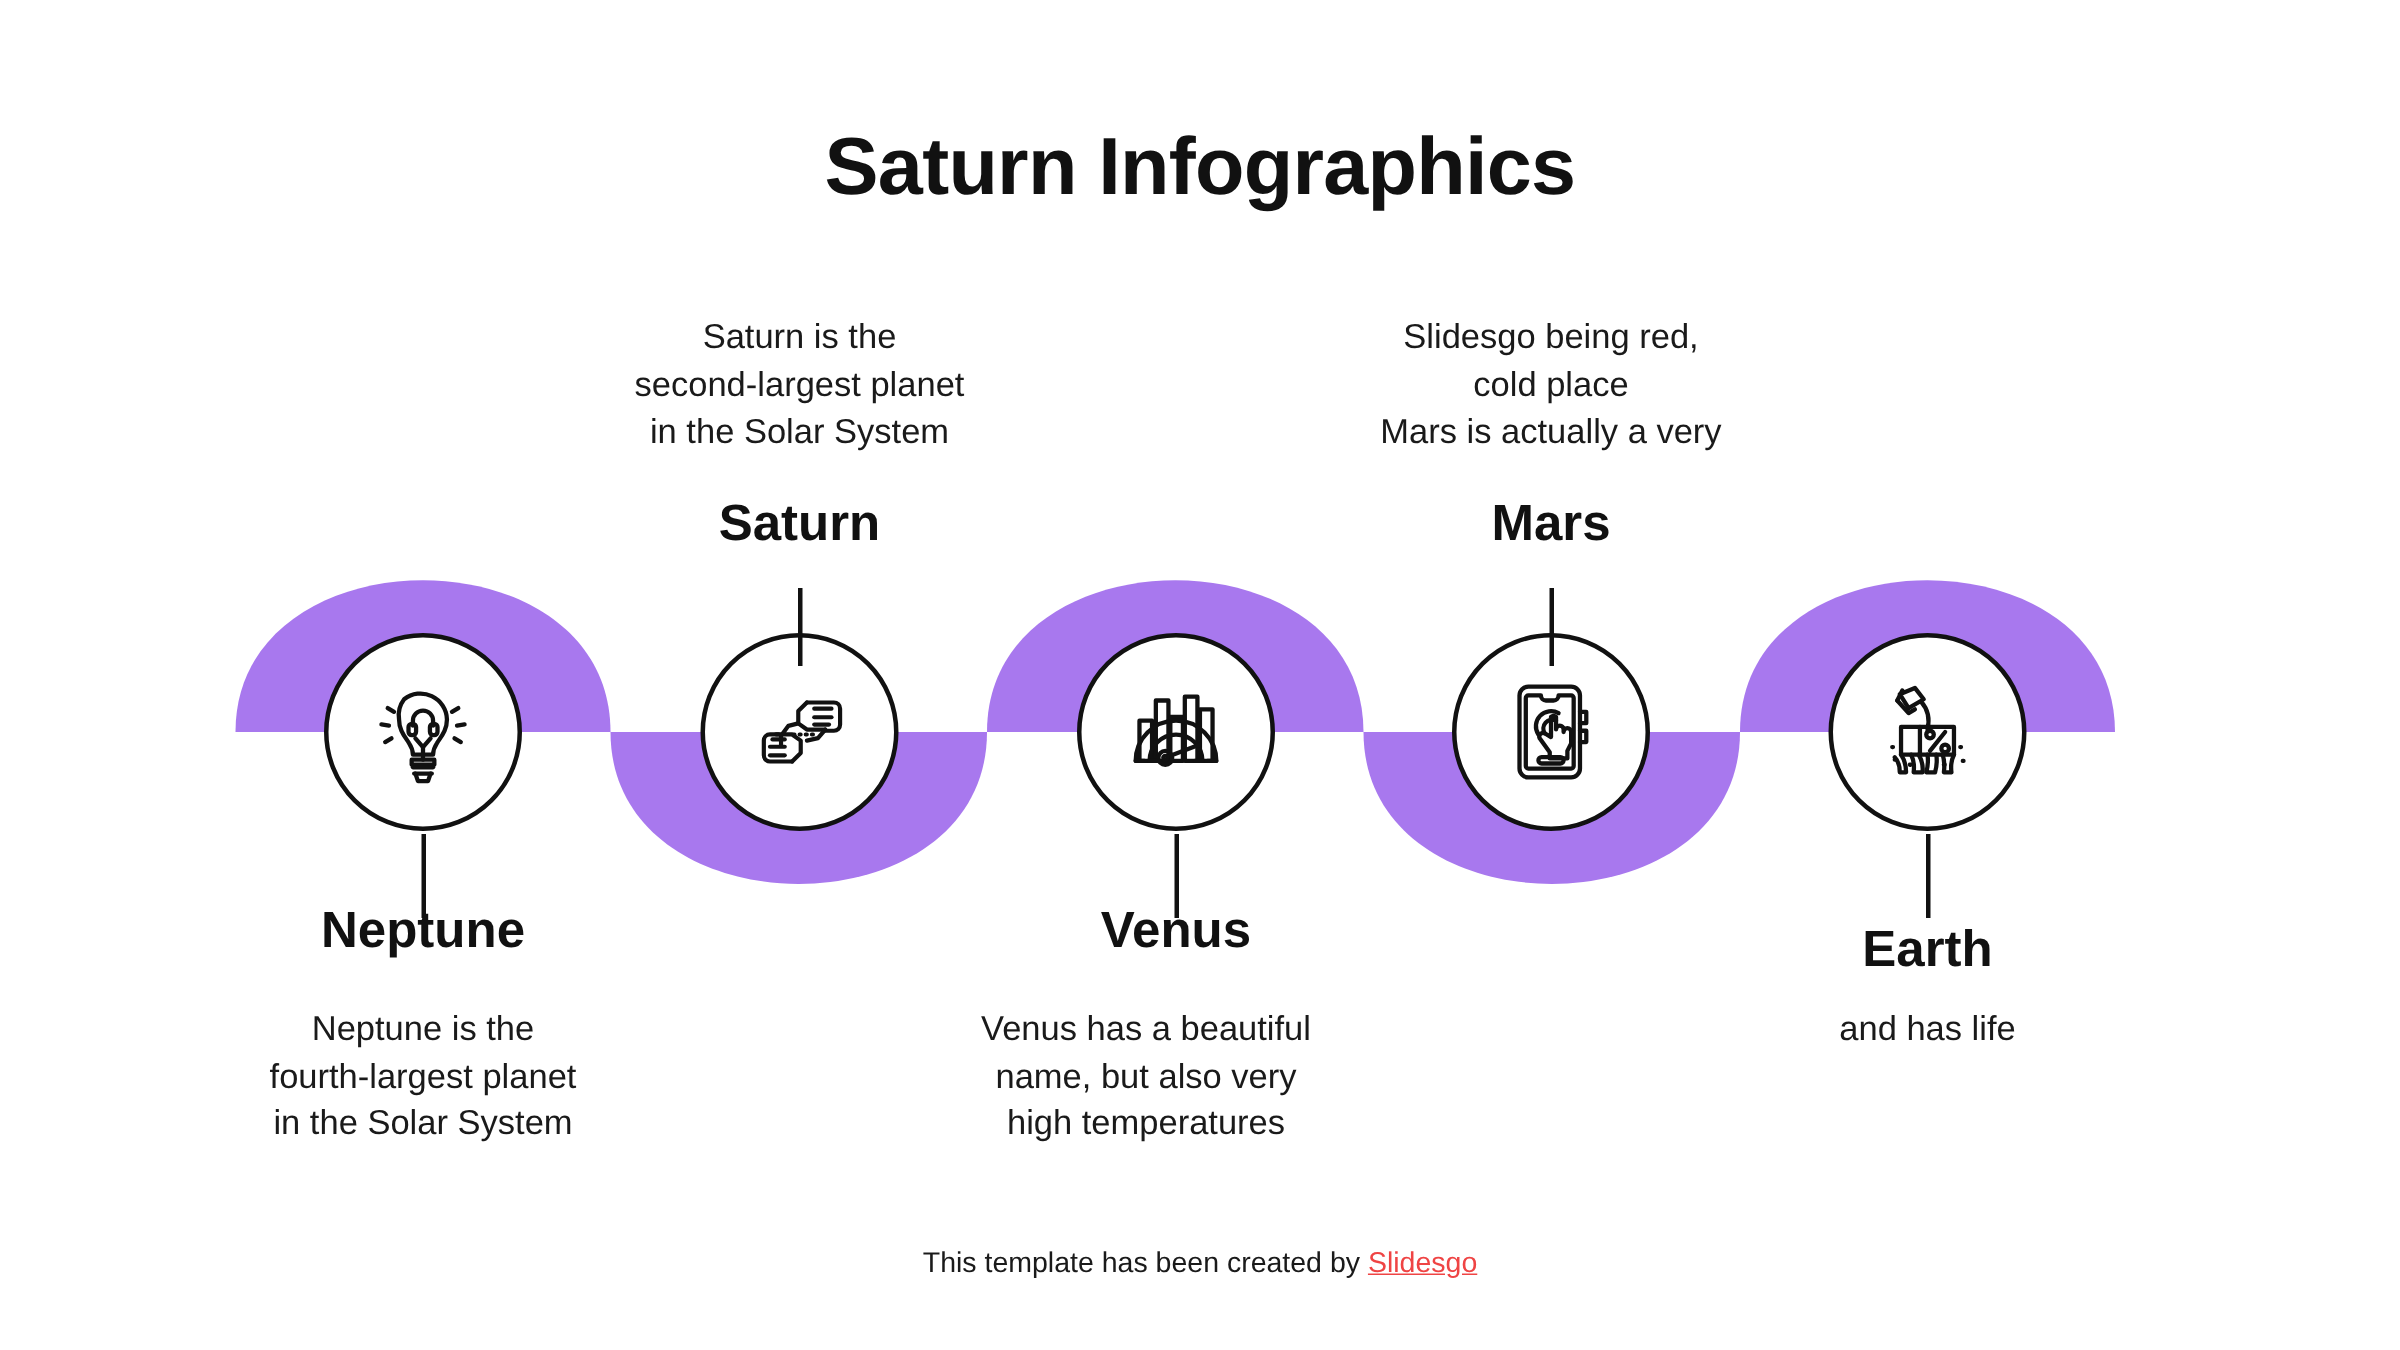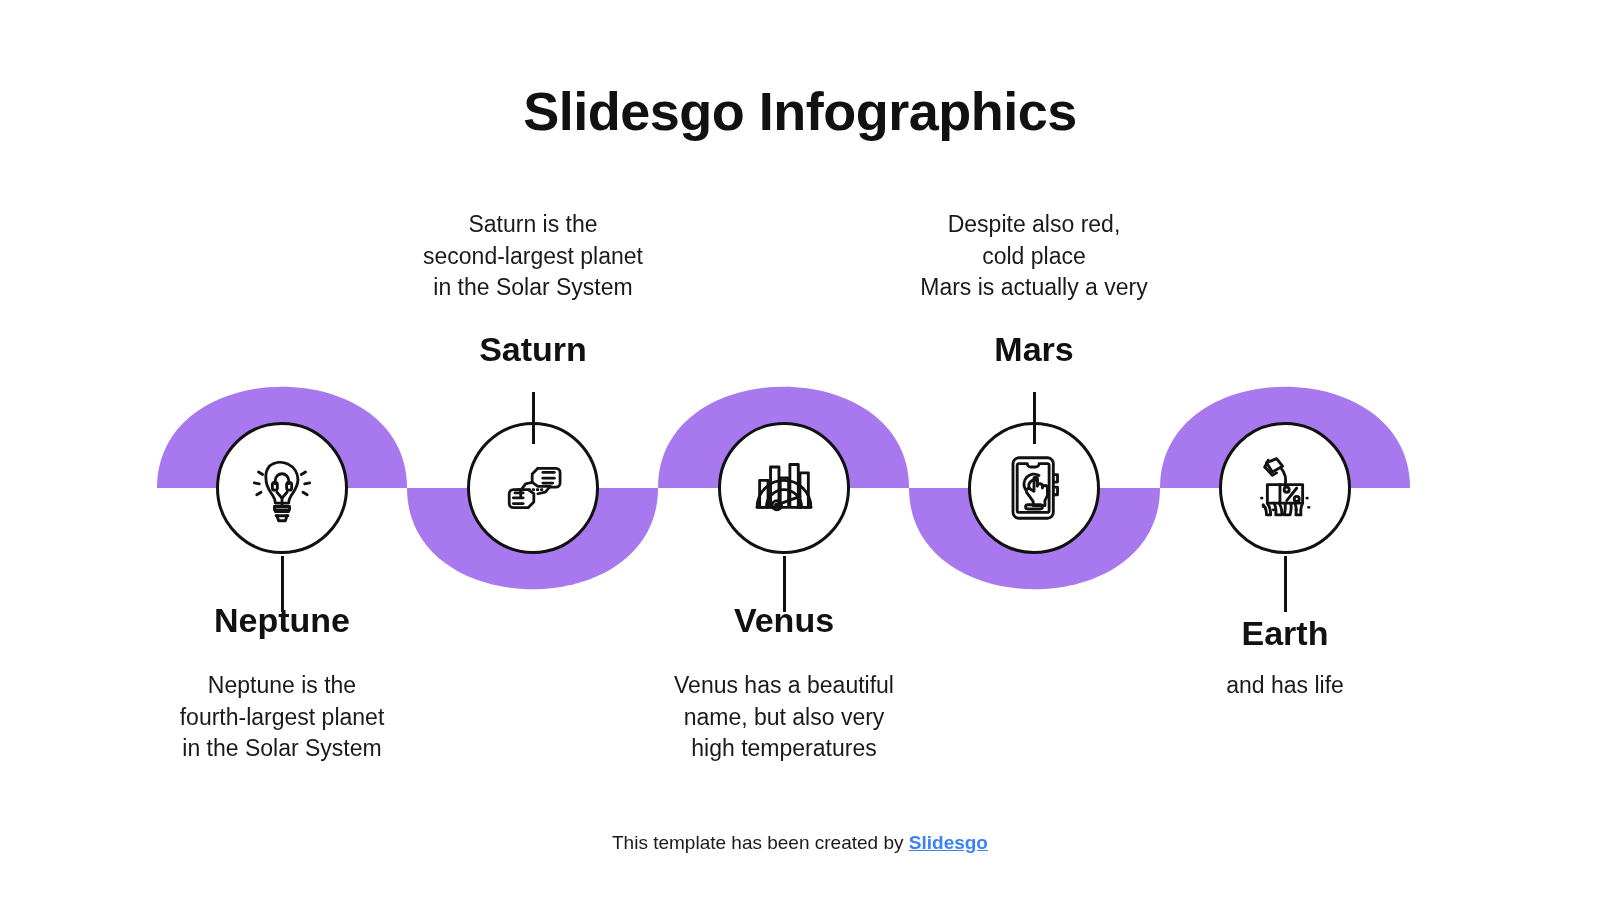--- a/index.html
+++ b/index.html
@@ -97,31 +97,31 @@
   #footer {
     position: absolute;
     left: 0;
     top: 832px;
     width: 1600px;
     text-align: center;
     font-size: 19px;
     color: #1a1a1a;
   }
   #footer .brand {
-    font-weight: bold;
+    font-weight: normal;
     text-decoration: underline;
-    color: #3b82f6;
+    color: #ef4444;
   }
 </style>
 </head>
 <body>
 
 <div id="slide">
 
-  <div id="title">Slidesgo Infographics</div>
+  <div id="title">Saturn Infographics</div>
 
   <svg id="wave" viewBox="0 0 1600 900" width="1600" height="900" aria-hidden="true">
 
     <path d="M157,488 C157,353 407,353 407,488 Z" fill="#A878EE"></path>
 
     <path d="M407,488 C407,623 658,623 658,488 Z" fill="#A878EE"></path>
 
     <path d="M658,488 C658,353 909,353 909,488 Z" fill="#A878EE"></path>
 
     <path d="M909,488 C909,623 1160,623 1160,488 Z" fill="#A878EE"></path>
@@ -215,21 +215,21 @@
         <path d="M65 73 h6"></path>
 
         <path d="M45 69 l24 -9"></path>
         <circle cx="41.5" cy="70.5" r="5.5"></circle>
         <circle cx="41.5" cy="70.5" r="1.6"></circle>
       </g>
     </svg>
   </div>
   <div class="stem" style="left:784px; top:556px; height:56px;"></div>
   <div class="node-title" style="left:784px; top:601px;">Venus</div>
-  <div class="node-desc" style="left:784px; top:670px;">
+  <div class="node-desc" style="left:764px; top:670px;">
     <span class="l">Venus has a beautiful</span>
     <span class="l">name, but also very</span>
     <span class="l">high temperatures</span>
   </div>
 
   <div class="node" style="left:1034px; top:488px;">
     <svg width="84" height="84" viewBox="0 0 100 100">
       <g fill="none" stroke="#111111" stroke-width="3.4" stroke-linecap="round" stroke-linejoin="round">
 
         <rect x="25" y="14" width="48" height="72" rx="7"></rect>
@@ -244,21 +244,21 @@
         <path d="M40 52 a12 12 0 0 1 16 -17"></path>
         <path d="M45 51 a7 7 0 0 1 9 -10"></path>
 
         <path d="M50 38 v16 l-5 -3 a3 3 0 0 0 -4 4 l8 11 v5 h14 v-6 l3 -6 v-9 a3 3 0 0 0 -6 0 v-2 a3 3 0 0 0 -6 0 v-10 a3 3 0 0 0 -4 0 z"></path>
       </g>
     </svg>
   </div>
   <div class="stem" style="left:1034px; top:392px; height:52px;"></div>
   <div class="node-title" style="left:1034px; top:330px;">Mars</div>
   <div class="node-desc" style="left:1034px; top:209px;">
-    <span class="l">Despite also red,</span>
+    <span class="l">Slidesgo being red,</span>
     <span class="l">cold place</span>
     <span class="l">Mars is actually a very</span>
   </div>
 
   <div class="node" style="left:1285px; top:488px;">
     <svg width="84" height="84" viewBox="0 0 100 100">
       <g fill="none" stroke="#111111" stroke-width="3.4" stroke-linecap="round" stroke-linejoin="round">
 
         <path d="M28 20 l12 -5 7 9 -12 7 z"></path>
         <path d="M26 25 l4 -8"></path>

